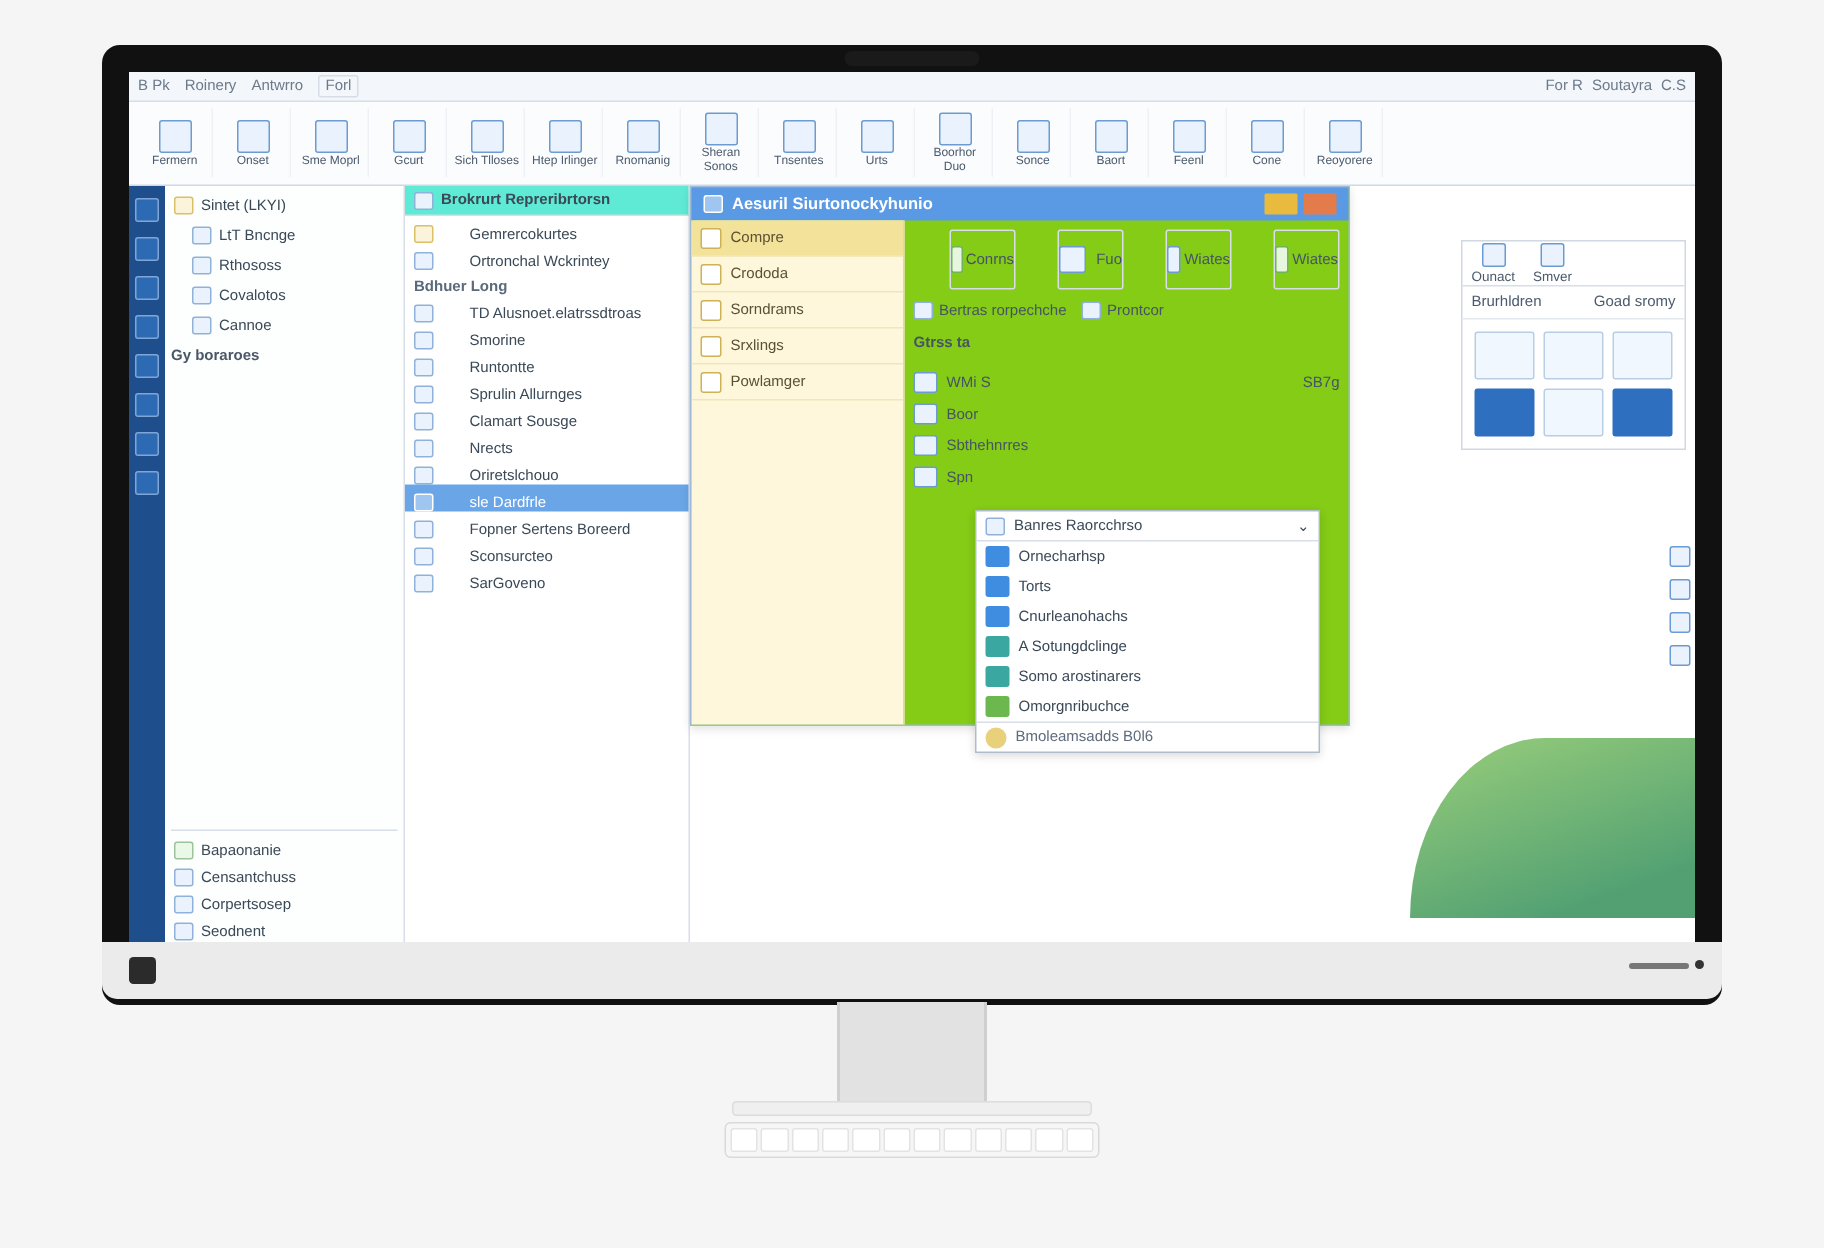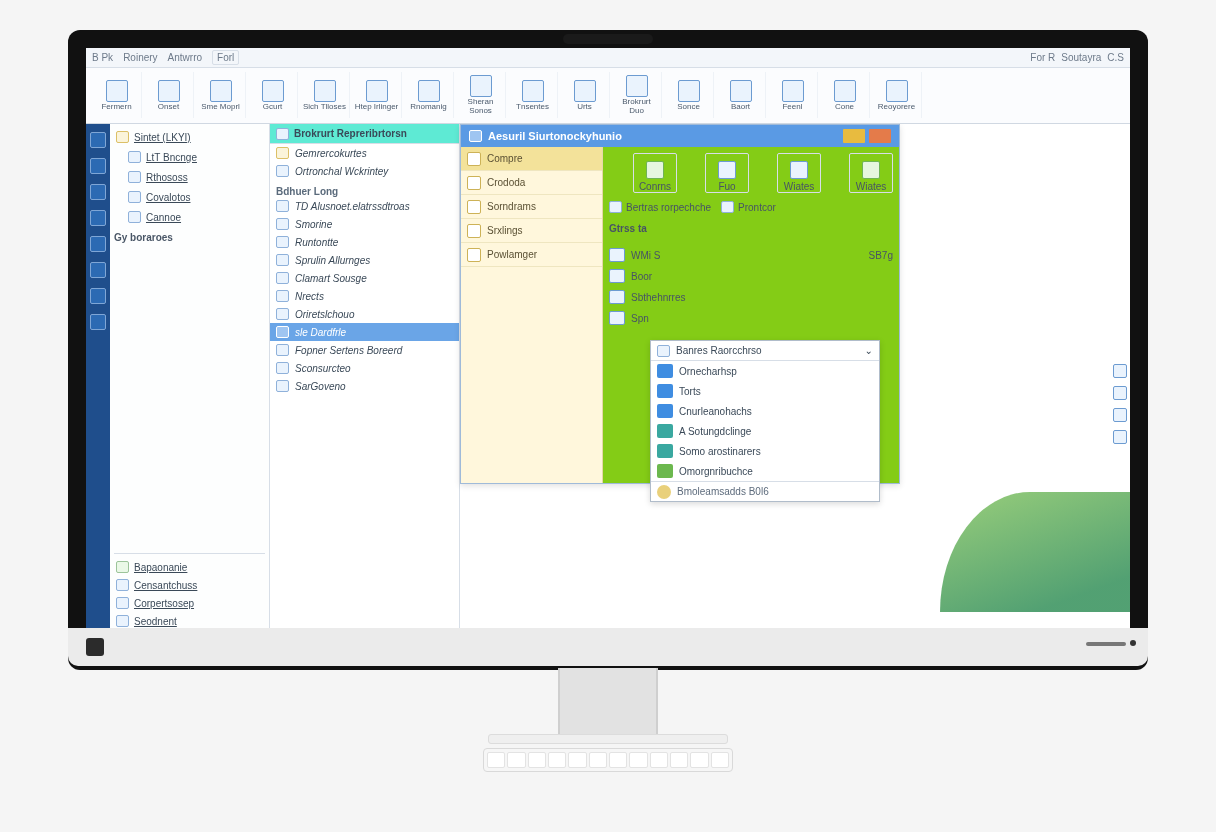--- a/index.html
+++ b/index.html
@@ -122,21 +122,20 @@
     gap: 2px;
     overflow: hidden;
     font-size: 10px;
     color: #3a4958;
   }
   .leftcol .hrow, .leftcol .row {
     display: flex; align-items: center;
     gap: 5px; height: 18px;
     padding: 0 2px;
     cursor: pointer;
-    text-decoration: underline;
   }
   .ic-sm { width: 13px; height: 12px; border: 1px solid #8fb1da; background: #eaf3fd; border-radius: 2px; flex-shrink:0; }
   .ic-sm.g { border-color:#9cc49a; background:#eaf8e7; }
   .ic-sm.y { border-color:#dcc067; background:#fbf4da; }
   .leftcol .sub { padding-left: 14px; }
   .leftcol .hdr { color:#4a5767; font-weight:700; margin-top:4px; }
 
   .lowerpanel {
     margin-top: auto;
     border-top: 1px solid #d7dee7;
@@ -156,25 +155,24 @@
     height: 20px;
     background: #5eead4;
     border-bottom: 1px solid #d7dee7;
     display:flex; align-items:center;
     gap:5px;
     padding: 0 6px;
     font-weight:600;
   }
   .midcol .mrow {
     height: 18px;
-    display:flex; align-items:center;
+    display:flex; align-items:flex-end;
     padding: 0 6px;
-    gap: 6px;
+    gap: 24px;
     cursor:pointer;
-    font-style:italic;
   }
   .midcol .mrow.sel { background:#6aa5e7; color:#fff; }
   .midcol .mrow.sel .ic-sm { border-color:#fff; background:#9fc5f1; }
   .midcol .group { color:#5a6a7b; font-weight:600; margin-top:6px; padding:0 6px; }
 
   
   .rightarea {
     flex: 1;
     position: relative;
     background: #fff;
@@ -238,21 +236,21 @@
     flex:1;
     padding: 6px;
     font-size:10px;
     color:#475465;
     display:flex; flex-direction:column;
     gap:4px;
   }
   .swcontent .toolbar { display:flex; gap:4px; height:40px;}
   .swcontent .toolbar .tb {
     width: 44px; border:1px solid #d7dee7; border-radius:2px;
-    display:flex; flex-direction:column; align-items:center; justify-content:flex-end;
+    display:flex; flex-direction:row; align-items:center; justify-content:space-between;
     gap:2px; cursor:pointer;margin-left:24px;
   }
   .swcontent .toolbar .tb .ti { width:18px;height:18px;border:1px solid #6c9bd1;background:#eaf3fd;border-radius:2px;}
   .swcontent .toolbar .tb.g .ti { border-color:#6fb455;background:#e6f6df;}
   .swcontent .cardrow { display:flex; gap:10px; margin-top:4px;}
   .swcontent .cardrow .cell { display:flex; gap:4px; align-items:center;}
 
   .itemlist {
     margin-top: 8px;
     display:flex; flex-direction:column; gap:3px;
@@ -468,21 +466,21 @@
         <div class="ribbon-btn">
             <div class="ic"></div>
             <div class="lbl">Tnsentes</div>
           </div>
         <div class="ribbon-btn">
             <div class="ic"></div>
             <div class="lbl">Urts</div>
           </div>
         <div class="ribbon-btn">
             <div class="ic"></div>
-            <div class="lbl">Brokrurt Duo</div>
+            <div class="lbl">Boorhor Duo</div>
           </div>
         <div class="ribbon-btn">
             <div class="ic"></div>
             <div class="lbl">Sonce</div>
           </div>
         <div class="ribbon-btn">
             <div class="ic"></div>
             <div class="lbl">Baort</div>
           </div>
         <div class="ribbon-btn">
@@ -738,20 +736,44 @@
             <div class="ditem">
                 <span class="dsic green"></span>
                 <span>Omorgnribuchce</span>
               </div>
             <div class="dfoot">
                 <span class="fic"></span>
                 <span>Bmoleamsadds B0l6</span>
               </div>
           </div>
 
+          <div class="palette">
+            <div class="phdr">
+              <div class="pbtn">
+                  <div class="pi"></div>
+                  <span>Ounact</span>
+                </div>
+              <div class="pbtn">
+                  <div class="pi"></div>
+                  <span>Smver</span>
+                </div>
+            </div>
+            <div class="psub">
+              <span>Brurhldren</span>
+              <span>Goad sromy</span>
+            </div>
+            <div class="pgrid">
+              <div class="gc"></div>
+              <div class="gc"></div>
+              <div class="gc"></div>
+              <div class="gc d"></div>
+              <div class="gc"></div>
+              <div class="gc d"></div>
+            </div>
+          </div>
 
           <div class="side-icon-strip">
             <div class="si"></div>
             <div class="si"></div>
             <div class="si"></div>
             <div class="si"></div>
           </div>
 
           <div class="pg">Pisip</div>
 

